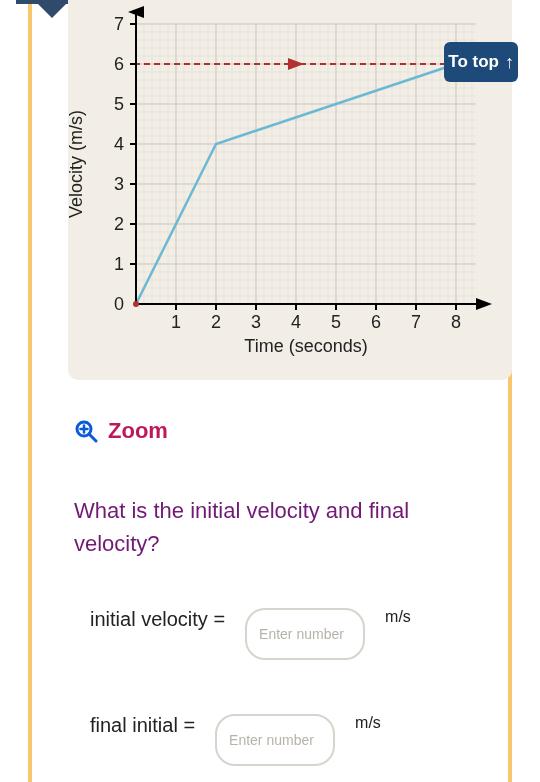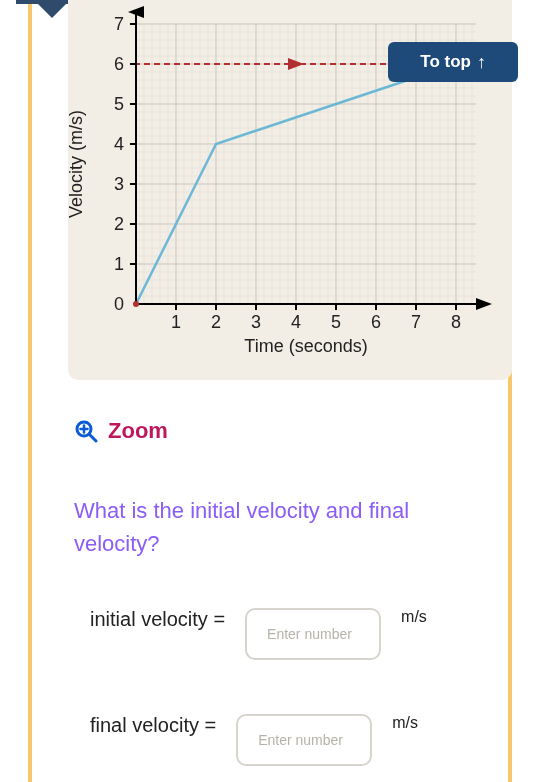--- a/index.html
+++ b/index.html
@@ -46,21 +46,21 @@
     top: 0; left: 58px;
     width: 440px; height: 360px;
   }
   .to-top {
     position: absolute;
     top: 42px; right: 22px;
     background: #1e4a7a;
     color: #fff;
     font-weight: 700;
     font-size: 17px;
-    padding: 10px 32px;
+    padding: 10px 4px;
     border-radius: 6px;
     display: flex;
     align-items: center;
     gap: 6px;
     cursor: pointer;
   }
   .to-top .arrow { font-size: 18px; line-height: 1; }
   .zoom-link {
     position: absolute;
     top: 418px; left: 74px;
@@ -72,38 +72,38 @@
   }
   .zoom-icon {
     width: 24px; height: 24px;
     display: inline-block;
   }
   .question {
     position: absolute;
     top: 494px; left: 74px;
     width: 420px;
     font-size: 22px;
-    color: #8b5cf6;
+    color: #701a75;
     line-height: 1.5;
   }
   .field-row {
     position: absolute;
     left: 90px;
     display: flex; gap: 20px;
     font-size: 20px;
     color: #222;
   }
   .field-row.initial { top: 608px; }
   .field-row.final   { top: 714px; }
   .num-input {
-    width: 136px; height: 52px;
+    width: 120px; height: 52px;
     border: 2px solid #d7d4cd;
-    border-radius: 10px;
+    border-radius: 20px;
     font-size: 14px;
-    padding: 0 20px;
+    padding: 0 12px;
     color: #333;
     background: #fff;
   }
   .num-input::placeholder { color: #b7b3aa; }
   .unit { font-size: 16px; }
 </style>
 </head>
 <body>
 
 <div class="outer-border"></div>
@@ -211,16 +211,16 @@
 
 <div class="question">What is the initial velocity and final velocity?</div>
 
 <div class="field-row initial">
   <span>initial velocity =</span>
   <input class="num-input" type="text" placeholder="Enter number" style="">
   <span class="unit">m/s</span>
 </div>
 
 <div class="field-row final">
-  <span>final velocity =</span>
+  <span>final initial =</span>
   <input class="num-input" type="text" placeholder="Enter number" style="">
   <span class="unit">m/s</span>
 </div>
 
 </body></html>

